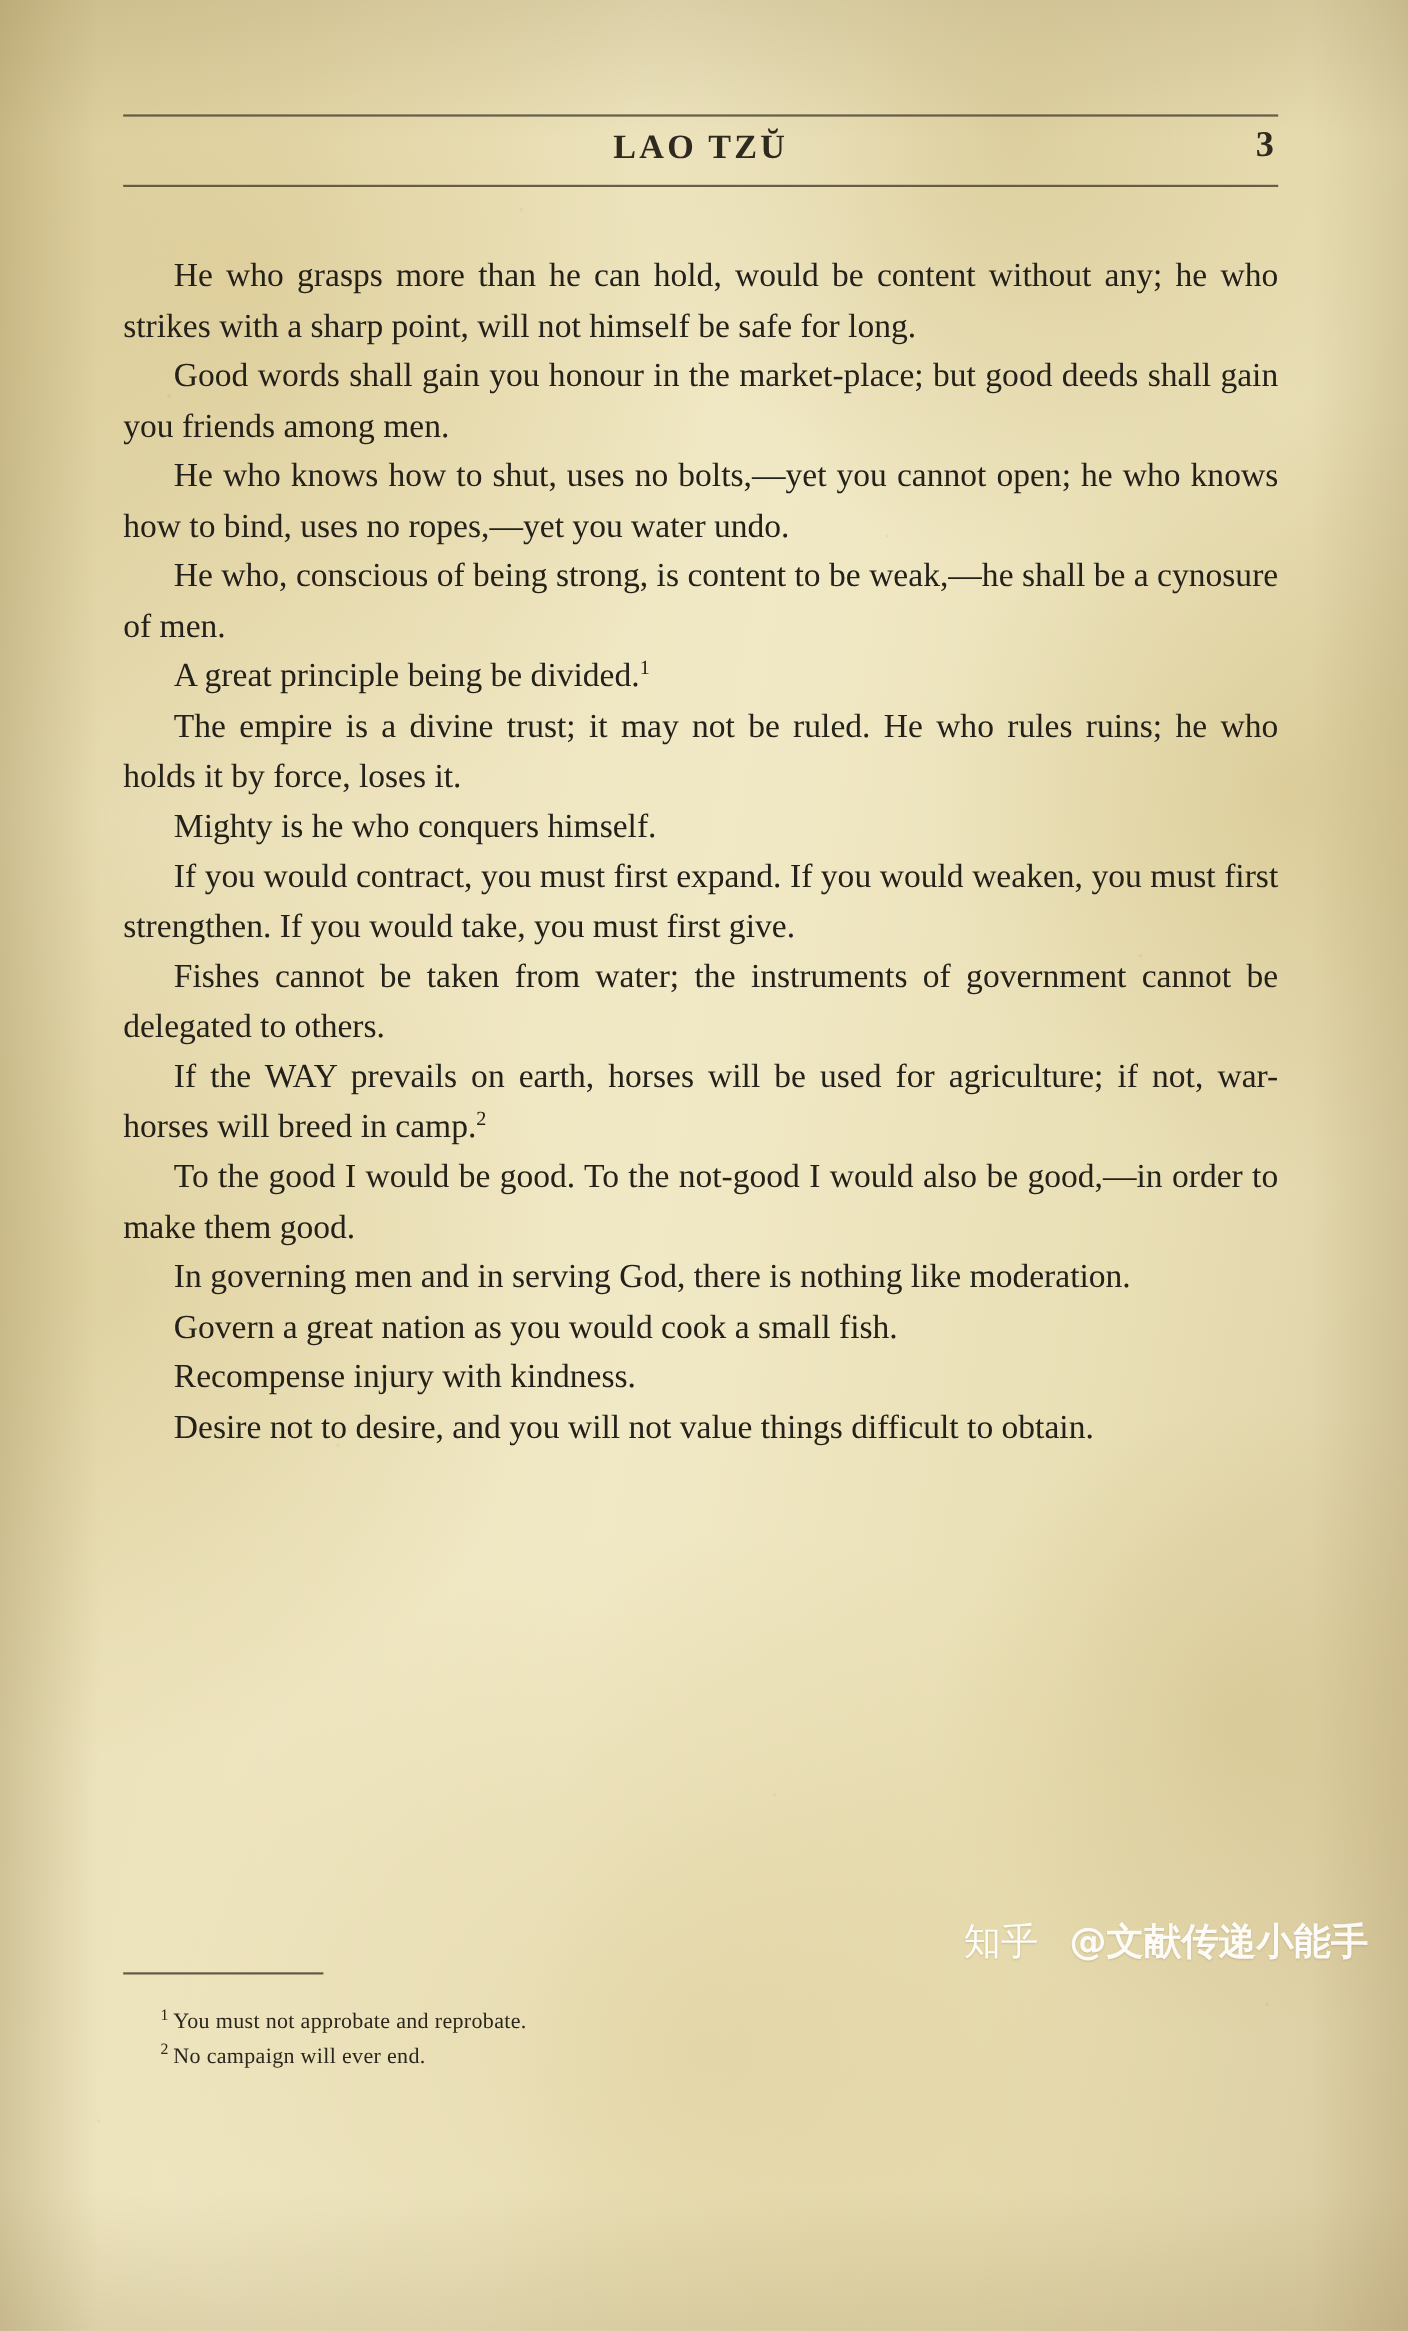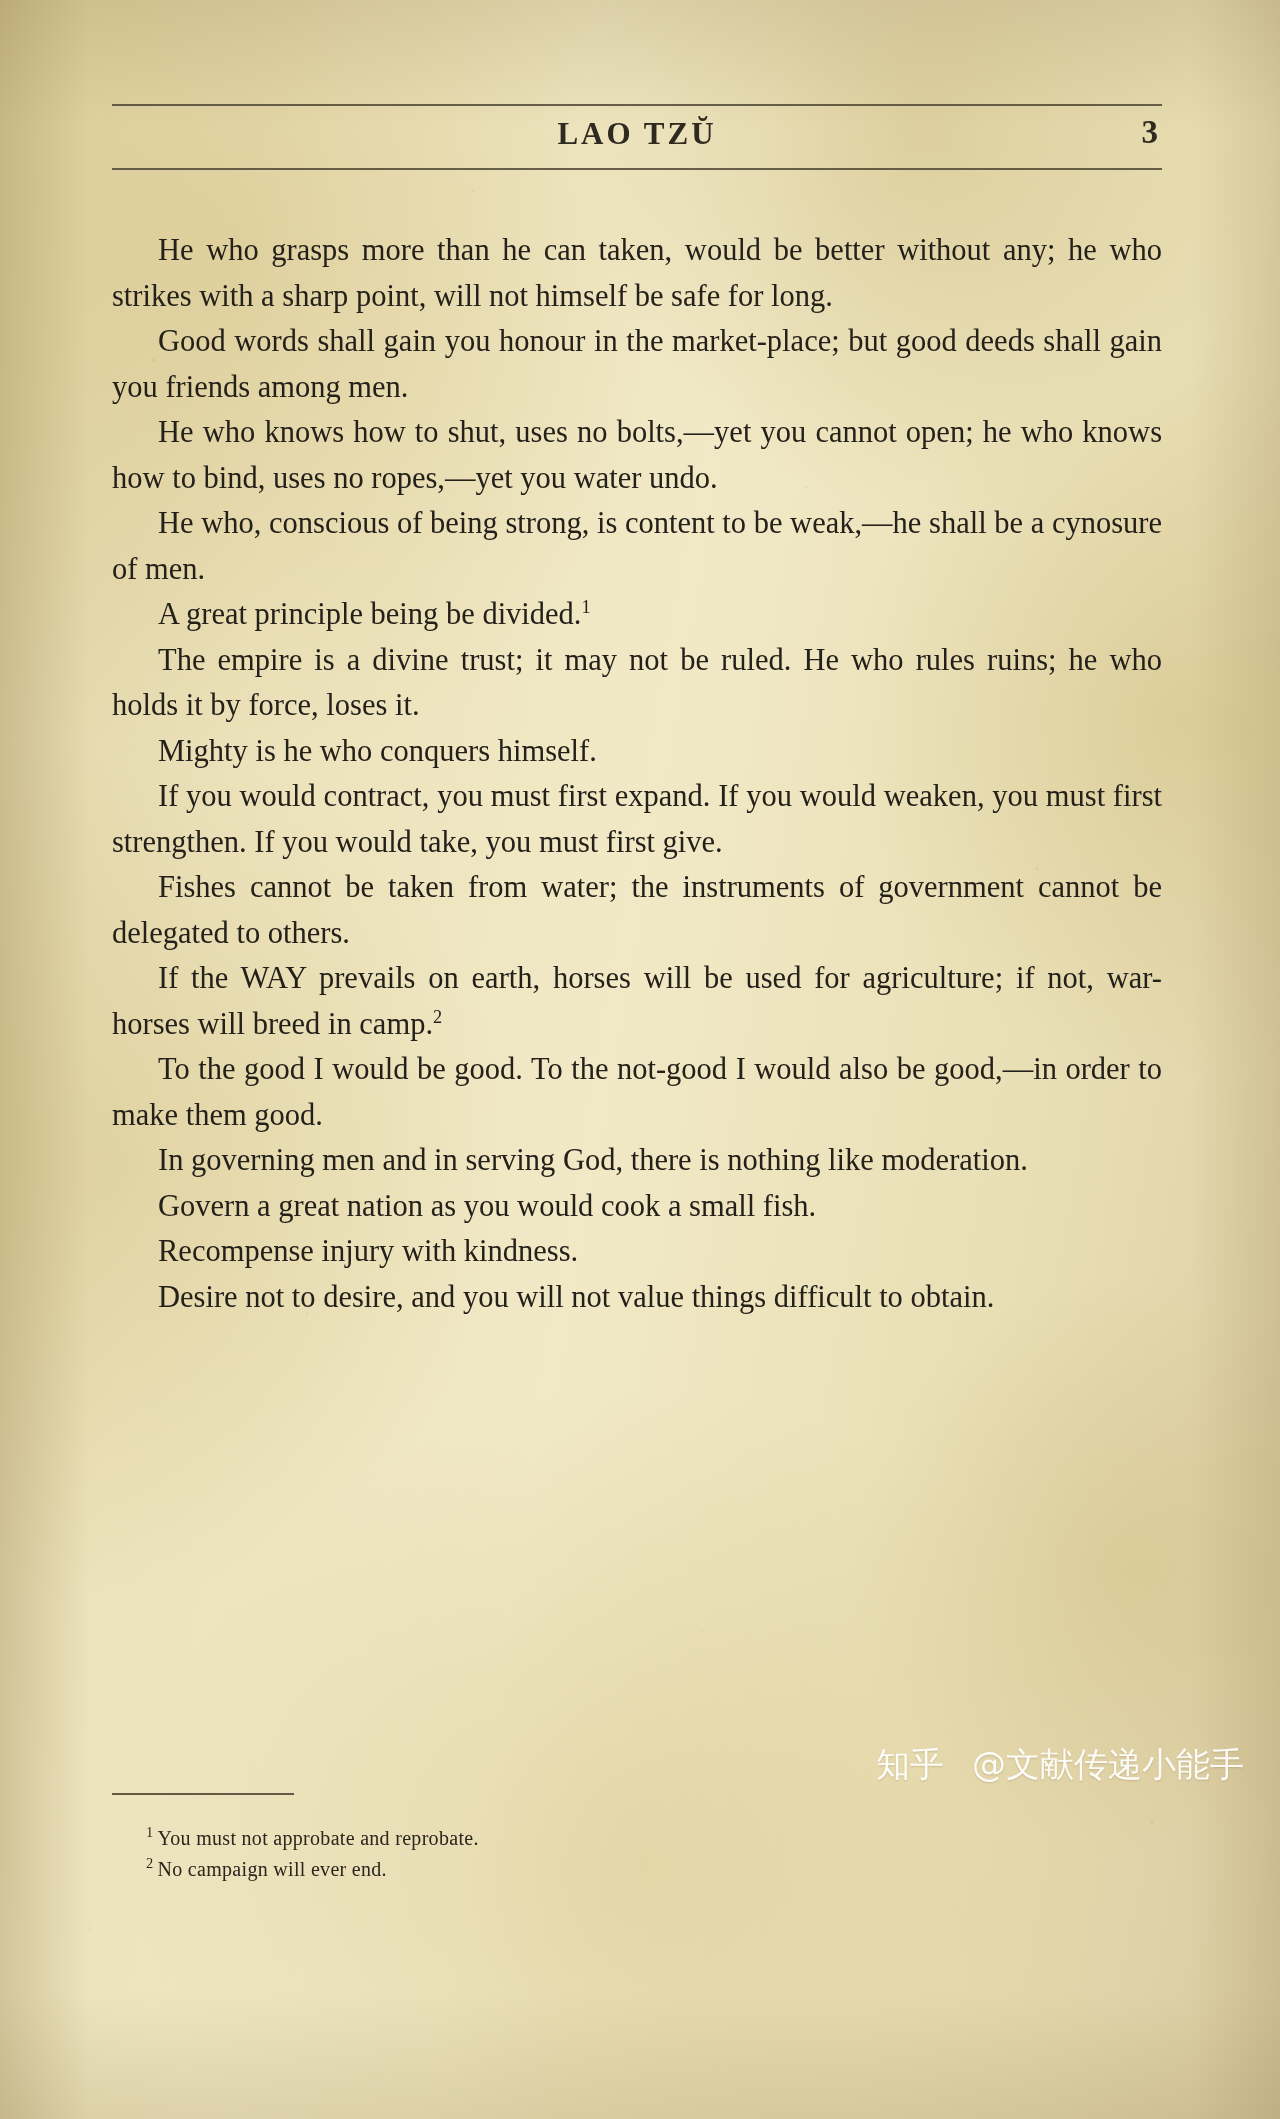--- a/index.html
+++ b/index.html
@@ -157,42 +157,42 @@
     align-items: center;
     gap: 28px;
     color: #ffffff;
     font-size: 34px;
     font-family: "DejaVu Sans", "Liberation Sans", sans-serif;
     opacity: 0.92;
     text-shadow: 0 1px 2px rgba(140,120,70,0.35);
     white-space: nowrap;
   }
   #watermark-brand { font-weight: normal; }
-  #watermark-handle { font-weight: normal; }
+  #watermark-handle { font-weight: bold; }
 </style>
 </head>
 <body>
 
 <div id="paper"></div>
 <div id="speckle"></div>
 <div id="vignette"></div>
 
 <div id="page">
 
   <div class="column" id="running-head">
     <div class="rule" id="head-rule-top"></div>
     <div class="head-line">
       <div id="head-title">LAO TZŬ</div>
       <div id="head-folio">3</div>
     </div>
     <div class="rule" id="head-rule-bottom"></div>
   </div>
 
   <div class="column" id="body-text">
-    <p>He who grasps more than he can taken, would be better without any; he who strikes with a sharp point, will not himself be safe for long.</p>
+    <p>He who grasps more than he can hold, would be content without any; he who strikes with a sharp point, will not himself be safe for long.</p>
     <p>Good words shall gain you honour in the market-place; but good deeds shall gain you friends among men.</p>
     <p>He who knows how to shut, uses no bolts,—yet you cannot open; he who knows how to bind, uses no ropes,—yet you water undo.</p>
     <p>He who, conscious of being strong, is content to be weak,—he shall be a cynosure of men.</p>
     <p><span>A great principle being be divided.</span><sup class="fn">1</sup></p>
     <p>The empire is a divine trust; it may not be ruled. He who rules ruins; he who holds it by force, loses it.</p>
     <p>Mighty is he who conquers himself.</p>
     <p>If you would contract, you must first expand.  If you would weaken, you must first strengthen.  If you would take, you must first give.</p>
     <p>Fishes cannot be taken from water; the instruments of government cannot be delegated to others.</p>
     <p><span>If the WAY prevails on earth, horses will be used for agriculture; if not, war-horses will breed in camp.</span><sup class="fn">2</sup></p>
     <p>To the good I would be good.  To the not-good I would also be good,—in order to make them good.</p>

